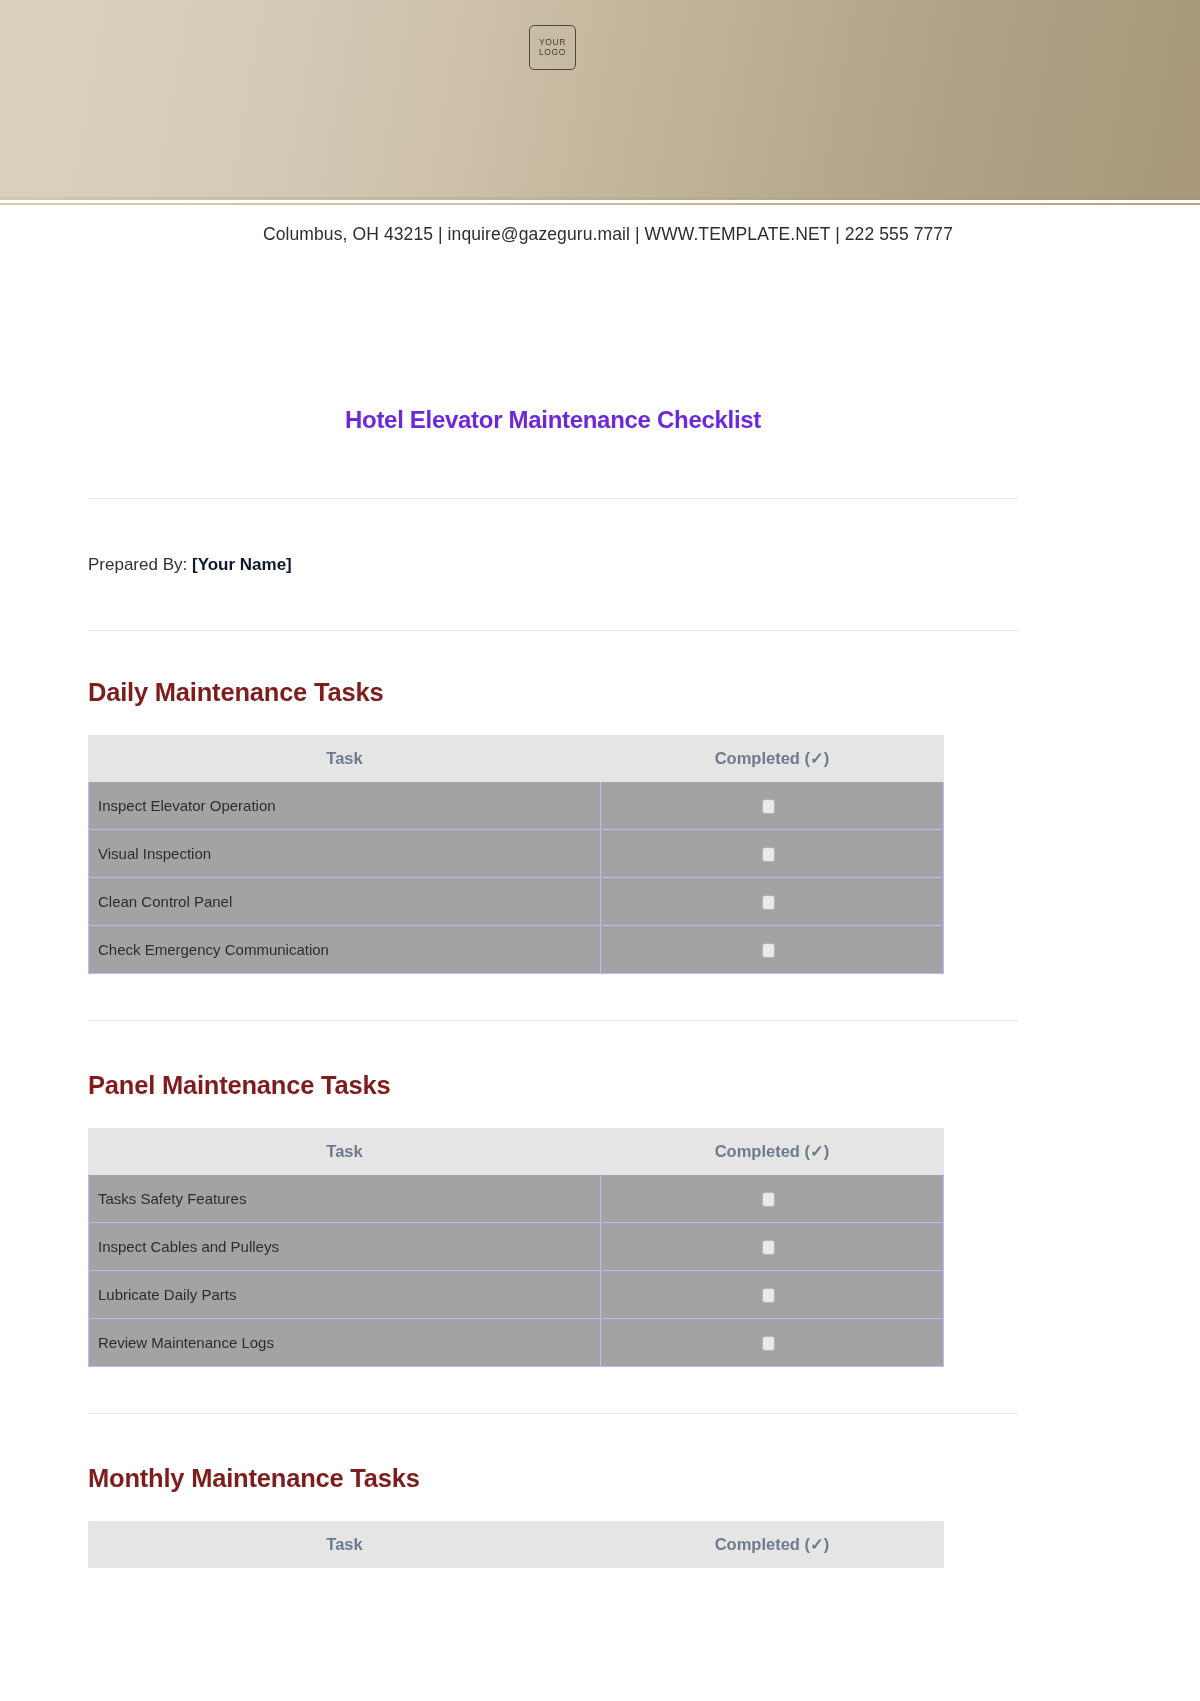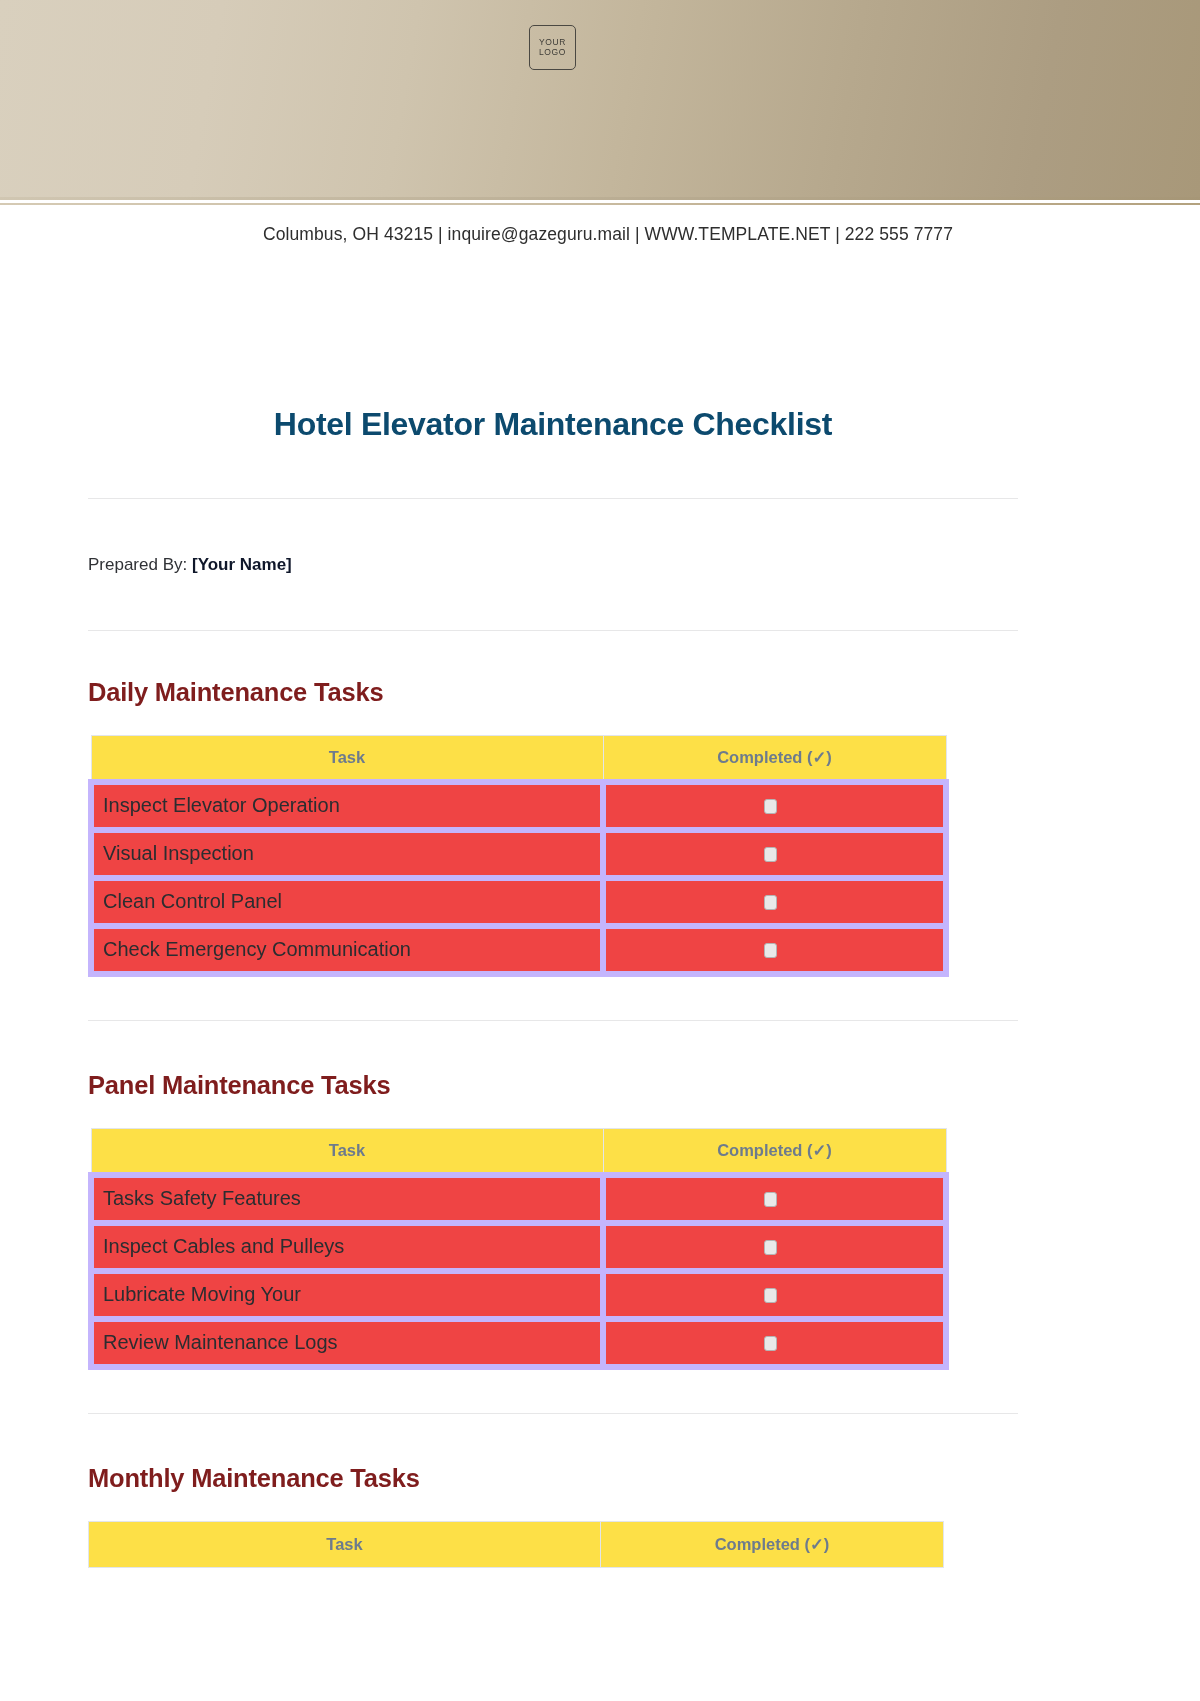--- a/index.html
+++ b/index.html
@@ -95,24 +95,24 @@
     left: 88px;
     top: 0;
     width: 930px;
   }
 
   .doc-title {
     position: absolute;
     left: 0; top: 406px;
     width: 930px;
     text-align: center;
-    font-size: 32px;
+    font-size: 24px;
     font-weight: bold;
     letter-spacing: -0.3px;
-    color: #0c4a6e;
+    color: #6d28d9;
   }
 
   .rule {
     position: absolute;
     left: 0;
     width: 930px;
     height: 1px;
     background: #e7e7e8;
   }
   .rule.r1 { top: 498px; }
@@ -151,39 +151,39 @@
     font-family: "Liberation Sans", sans-serif;
   }
   .s1-tbl { top: 735px; }
   .s2-tbl { top: 1128px; }
   .s3-tbl { top: 1521px; }
 
   .tbl col.c-task { width: 512px; }
   .tbl col.c-done { width: 343px; }
 
   .tbl th {
-    background: #fde047;
+    background: #e5e5e5;
     border: 1px solid #e2e5ea;
     color: #6d7b8d;
     font-size: 16.5px;
     font-weight: bold;
     text-align: center;
     height: 46px;
     padding: 0;
     box-sizing: border-box;
   }
   .tbl td {
-    border: 6px solid #c4b5fd;
+    border: 1px solid #c4b5fd;
     height: 48px;
     padding: 0 0 0 9px;
-    font-size: 20px;
+    font-size: 15px;
     color: #2b2d30;
     box-sizing: border-box;
     vertical-align: middle;
-    background: #ef4444;
+    background: #a3a3a3;
   }
   .tbl td.done-cell {
     padding: 0;
     text-align: center;
   }
   .checkbox {
     display: inline-block;
     width: 13px;
     height: 15px;
     border: 1px solid #b4b4b4;
@@ -269,21 +269,21 @@
     <tbody>
       <tr>
         <td>Tasks Safety Features</td>
         <td class="done-cell"><span class="checkbox"></span></td>
       </tr>
       <tr>
         <td>Inspect Cables and Pulleys</td>
         <td class="done-cell"><span class="checkbox"></span></td>
       </tr>
       <tr>
-        <td>Lubricate Moving Your</td>
+        <td>Lubricate Daily Parts</td>
         <td class="done-cell"><span class="checkbox"></span></td>
       </tr>
       <tr>
         <td>Review Maintenance Logs</td>
         <td class="done-cell"><span class="checkbox"></span></td>
       </tr>
     </tbody>
   </table>
 
   <div class="rule r4"></div>

